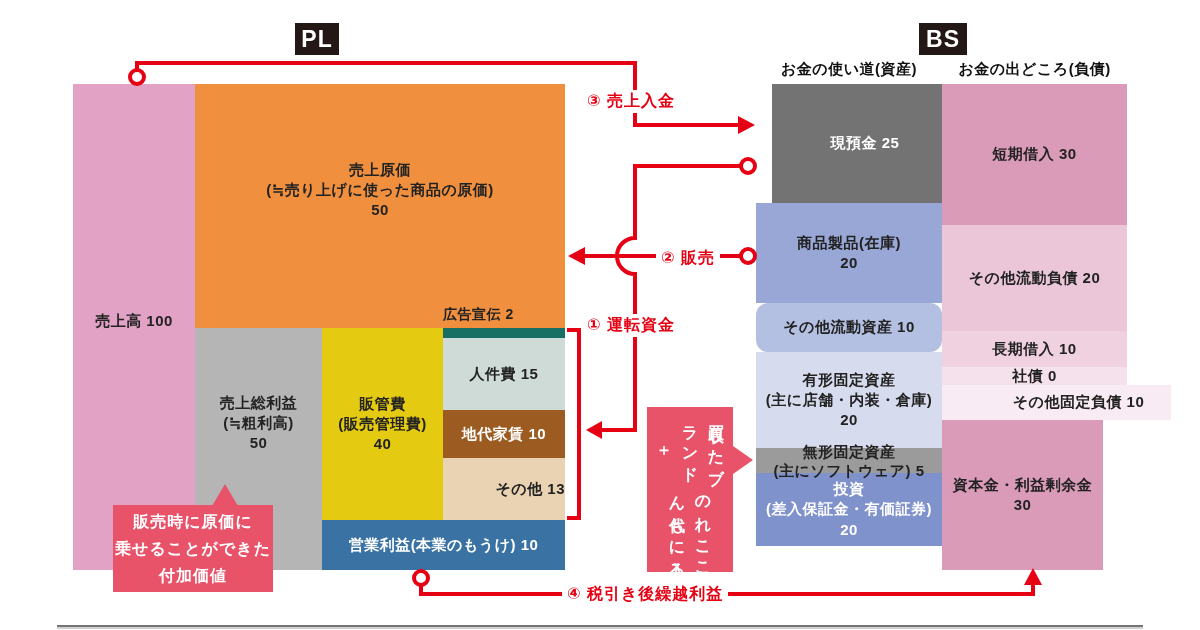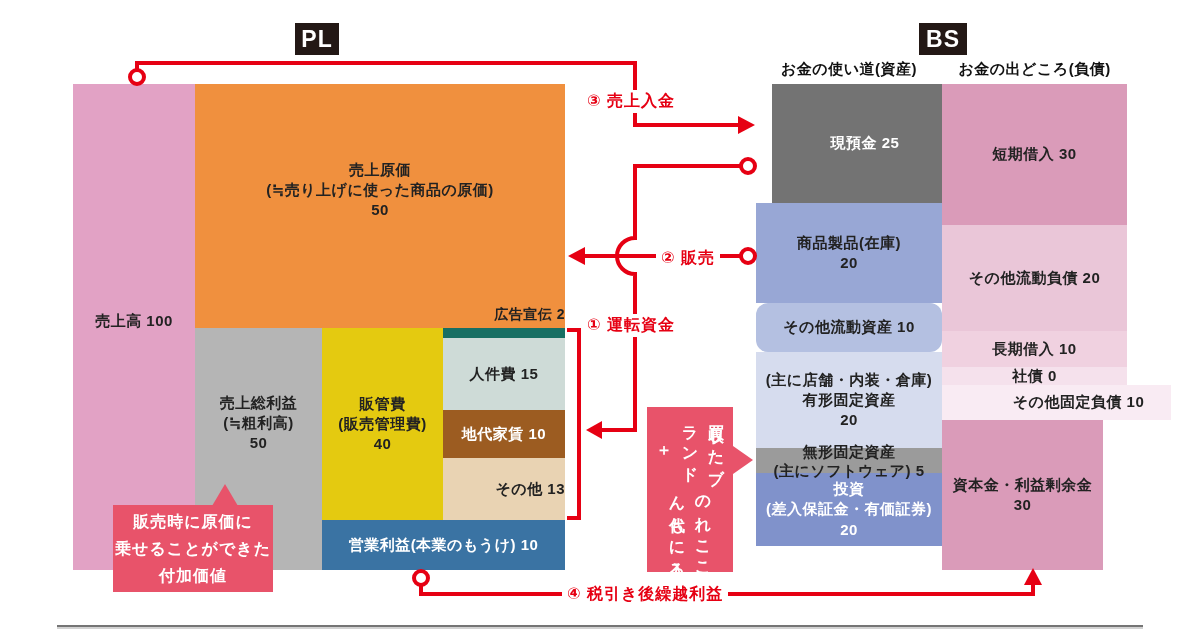--- a/index.html
+++ b/index.html
@@ -55,21 +55,21 @@
   <div class="block" style="left:73px;top:84px;width:122px;height:486px;background:#e2a2c5;"></div>
   <div class="abs-label" style="left:73px;top:312px;width:122px;text-align:center;">売上高 100</div>
 
   <div class="block" style="left:195px;top:84px;width:370px;height:244px;background:#f0903e;">
     <div style="transform:translateY(-16px);">
       <div>売上原価</div>
       <div>(≒売り上げに使った商品の原価)</div>
       <div>50</div>
     </div>
   </div>
-  <div class="abs-label" style="left:443px;top:306px;width:122px;text-align:right;font-size:14px;">広告宣伝 2</div>
+  <div class="abs-label" style="left:443px;top:306px;width:122px;text-align:left;font-size:14px;">広告宣伝 2</div>
 
   <div class="block" style="left:195px;top:328px;width:127px;height:242px;background:#b5b5b5;">
     <div style="transform:translateY(-26px);">
       <div>売上総利益</div>
       <div>(≒粗利高)</div>
       <div>50</div>
     </div>
   </div>
 
   <div class="block" style="left:322px;top:328px;width:121px;height:192px;background:#e4ca10;">
@@ -104,22 +104,22 @@
     <div>
       <div>商品製品(在庫)</div>
       <div>20</div>
     </div>
   </div>
   <div class="block" style="left:756px;top:303px;width:186px;height:49px;background:#b4c0e1;border-radius:12px;">
     <span>その他流動資産 10</span>
   </div>
   <div class="block" style="left:756px;top:352px;width:186px;height:96px;background:#d6dcee;">
     <div>
+      <div>有形固定資産</div>
       <div>(主に店舗・内装・倉庫)</div>
-      <div>有形固定資産</div>
       <div>20</div>
     </div>
   </div>
   <div class="block" style="left:756px;top:448px;width:186px;height:25px;background:#9b9b9b;"></div>
   <div class="overflow-text" style="left:756px;top:443px;width:186px;">
     <div>無形固定資産</div>
     <div>(主にソフトウェア) 5</div>
   </div>
   <div class="block white-text" style="left:756px;top:473px;width:186px;height:73px;background:#8092cb;align-items:center;">
     <div>

